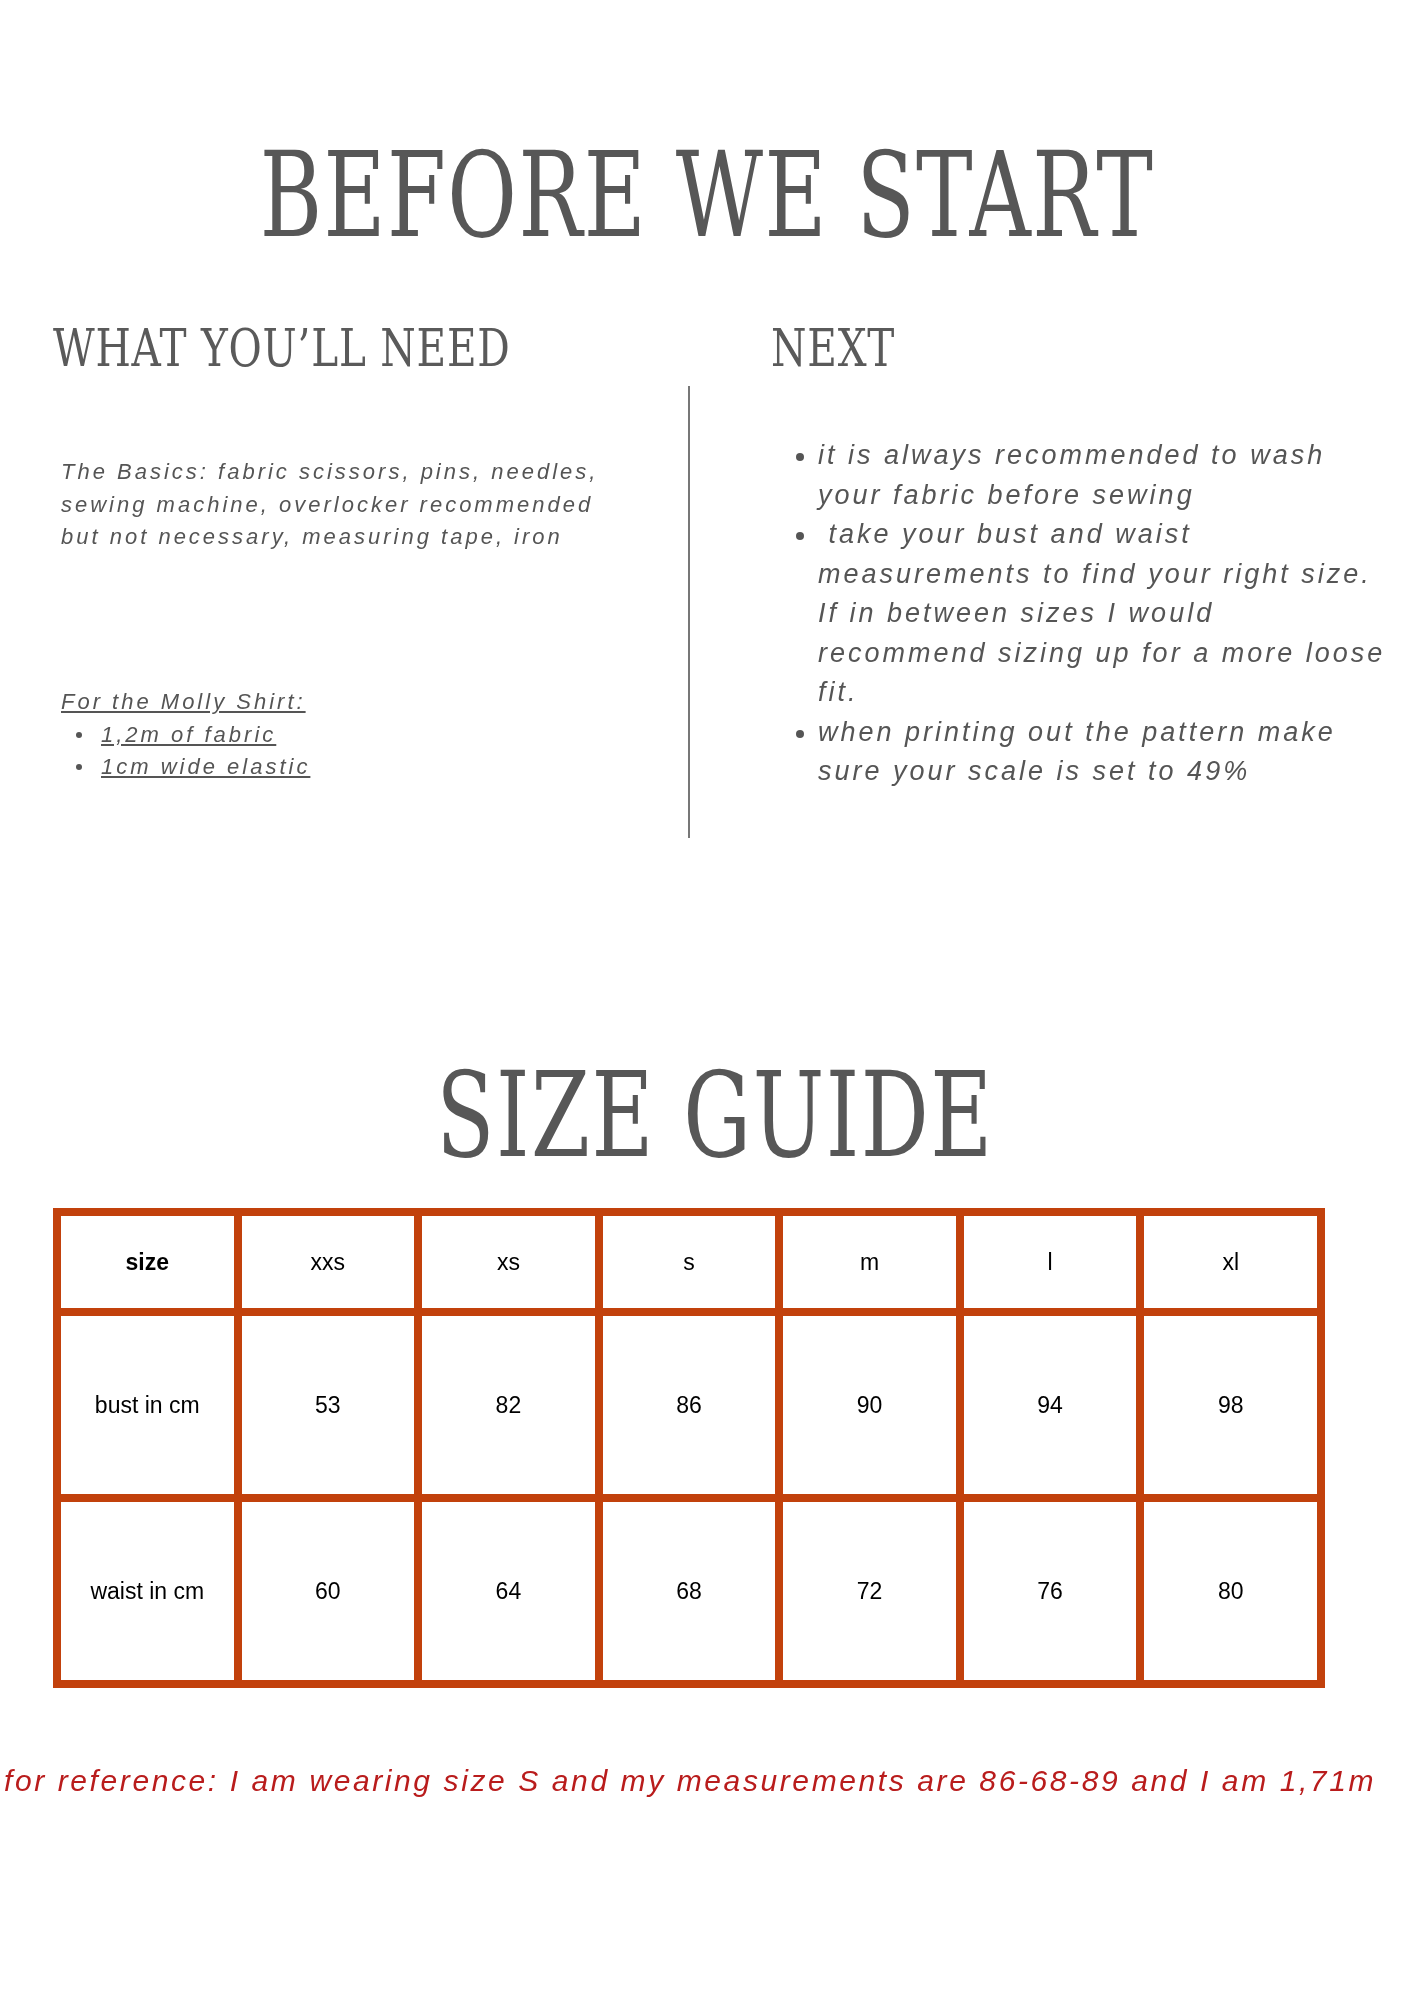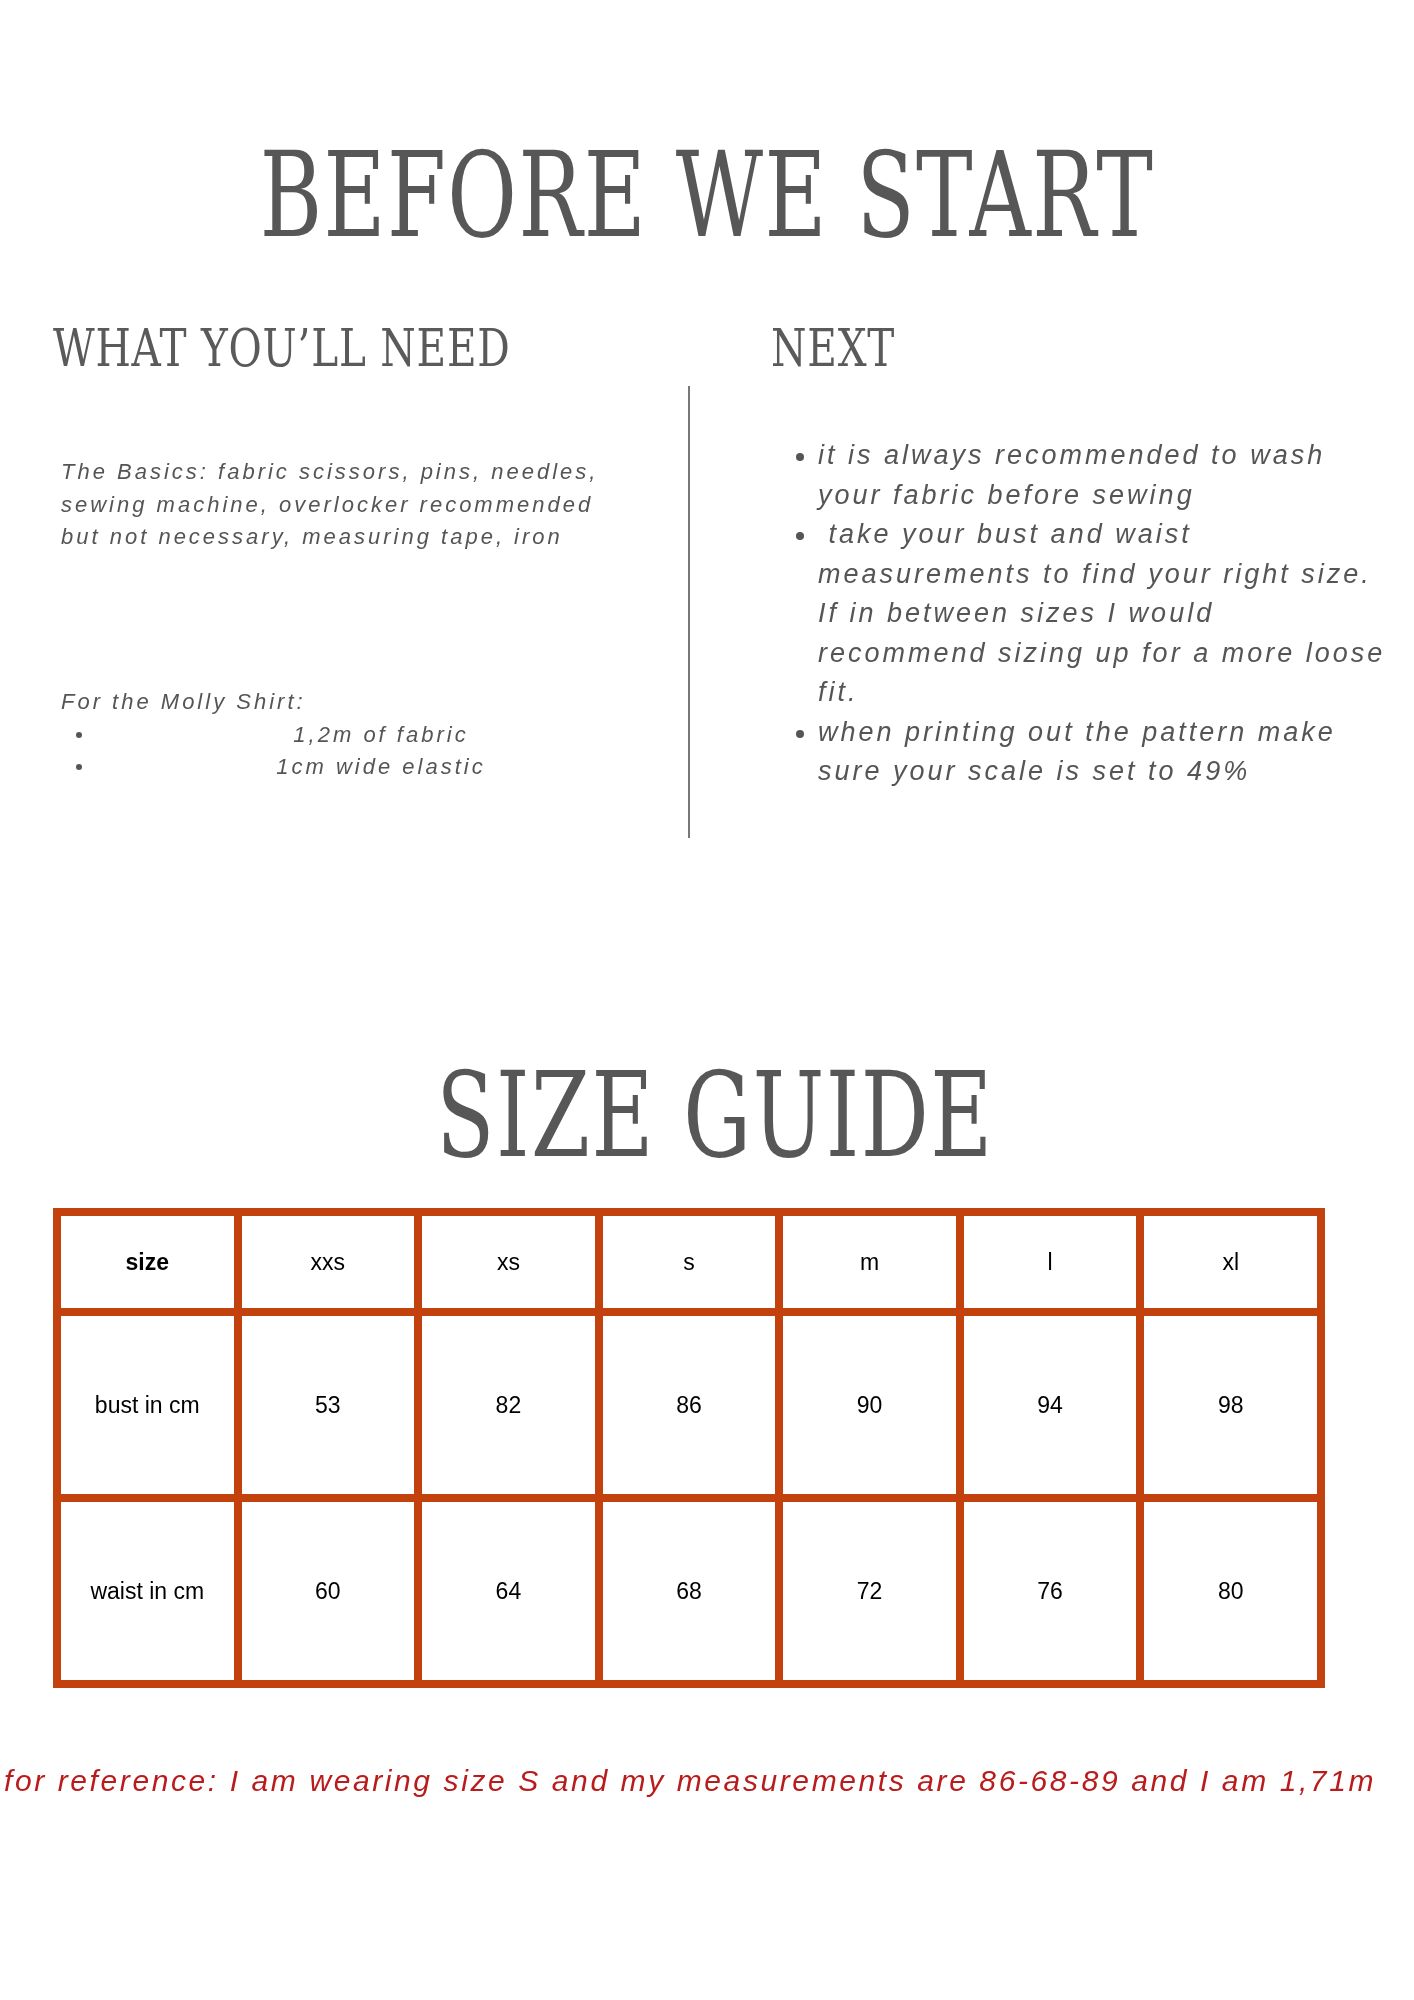--- a/index.html
+++ b/index.html
@@ -31,23 +31,23 @@
     #head-next { left: 771px; top: 320px; letter-spacing: 1px; }
     #divider { left: 688px; top: 386px; width: 2px; height: 452px; background: #777777; }
     .body-text {
       font-family: "Liberation Sans", sans-serif;
       font-style: italic;
       color: #555555;
       letter-spacing: 3px;
       margin: 8px;
     }
     #basics { left: 53px; top: 448px; width: 580px; font-size: 22px; line-height: 32.5px; }
-    #molly { left: 53px; top: 678px; width: 600px; font-size: 22px; line-height: 32.5px; }
+    #molly { left: 53px; top: 678px; width: 600px; font-size: 22px; line-height: 32.5px; text-decoration: underline; }
     #molly ul { margin: 0; padding: 0 0 0 40px; list-style: none; }
-    #molly li { position: relative; text-align: center; }
+    #molly li { position: relative; }
     #molly li .dot { position: absolute; left: -25px; top: 13px; width: 6px; height: 6px; border-radius: 50%; background: #555555; }
     #next-list { left: 771px; top: 436px; width: 620px; font-size: 27px; line-height: 39.5px; margin: 0; padding: 0; list-style: none; }
     #next-list li { position: relative; padding-left: 47px; }
     #next-list li .dot { position: absolute; left: 25px; top: 17px; width: 8px; height: 8px; border-radius: 50%; background: #555555; }
     #size-table {
       left: 53px; top: 1208px; width: 1272px; height: 459px;
       border-collapse: collapse;
       font-family: "Liberation Sans", sans-serif;
       color: #000000;
       table-layout: fixed;

